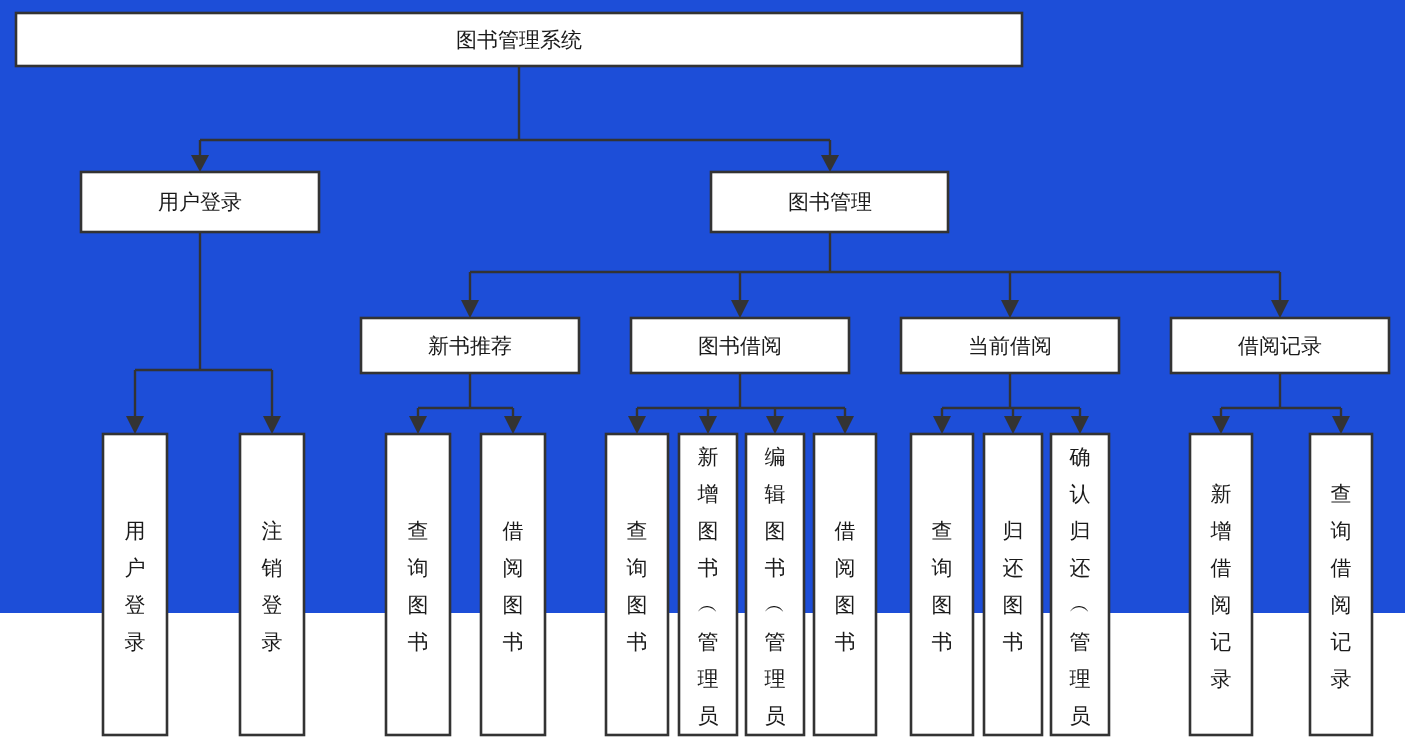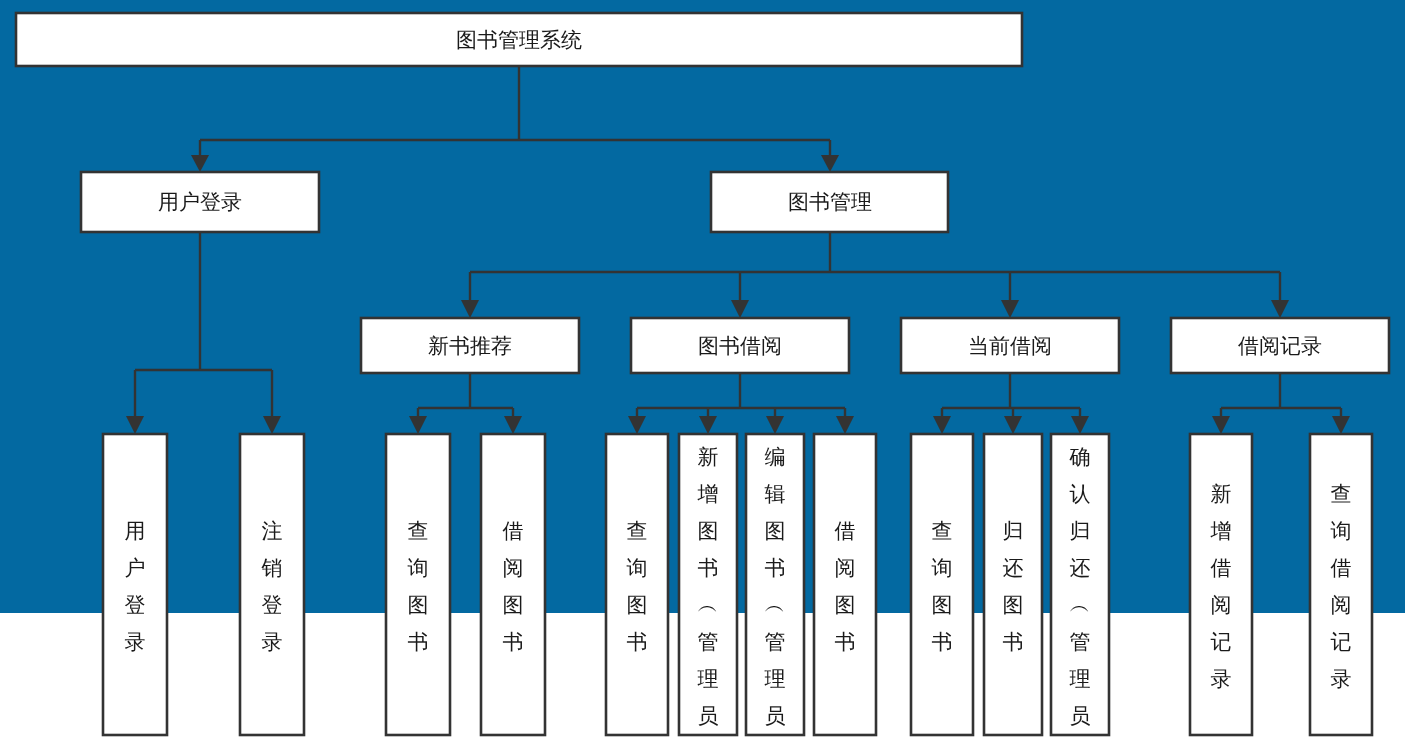--- a/index.html
+++ b/index.html
@@ -10,21 +10,21 @@
   body {
     width: 1405px;
     height: 747px;
     overflow: hidden;
     font-family: "DejaVu Sans", "Liberation Sans", sans-serif;
   }
   #diagram-root {
     position: relative;
     width: 1405px;
     height: 613px;
-    background: #0369a1;
+    background: #1d4ed8;
   }
   svg.diagram-svg {
     position: absolute;
     left: 0;
     top: 0;
     width: 1405px;
     height: 747px;
   }
   .node-box {
     fill: #ffffff;

